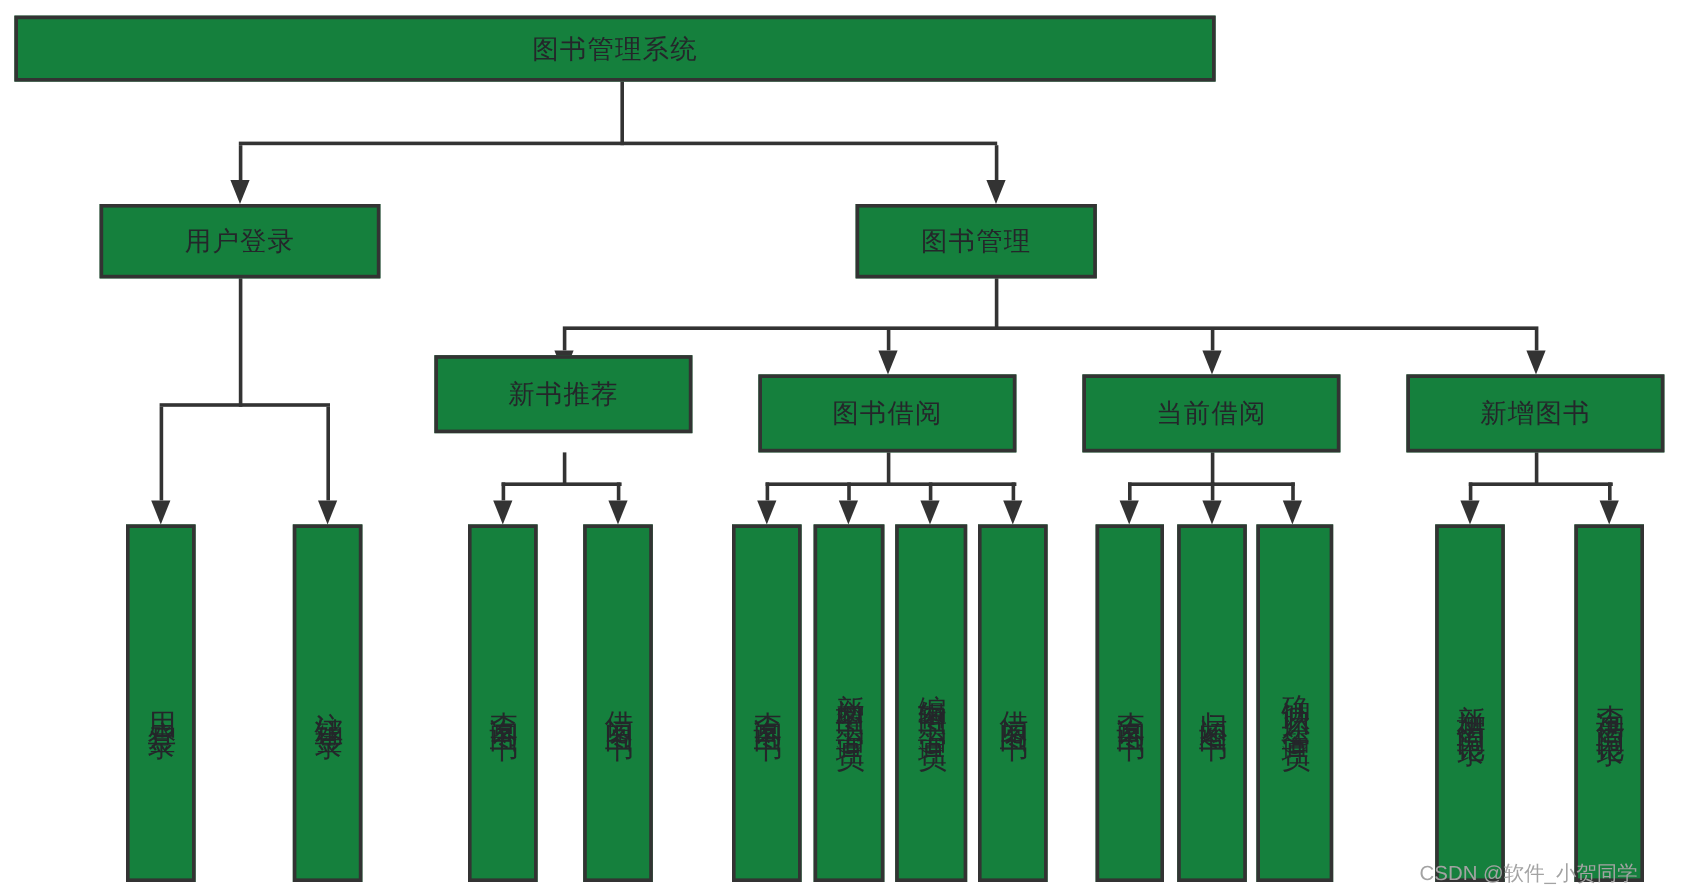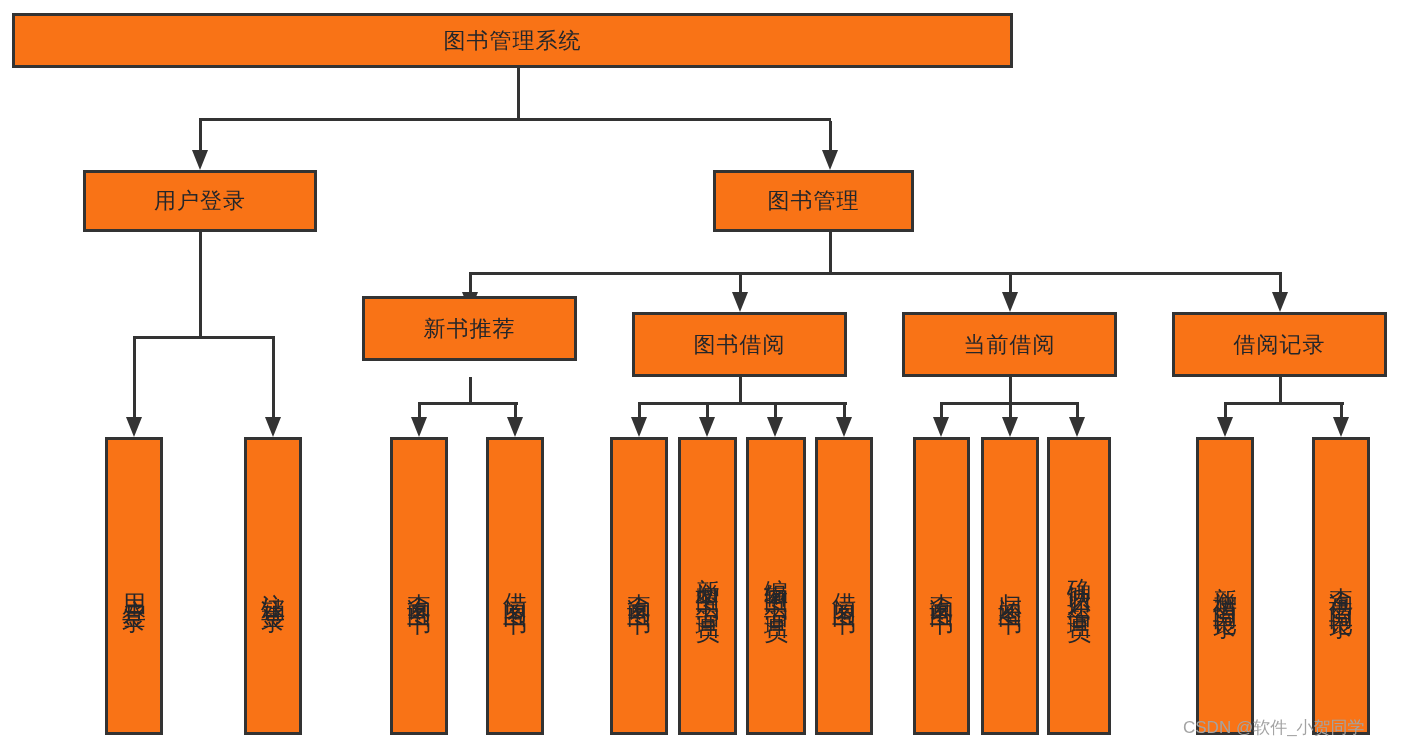--- a/index.html
+++ b/index.html
@@ -13,21 +13,21 @@
     position:relative;
     width:1405px;height:747px;
     background:var(--background);
     font-family:"Liberation Sans","DejaVu Sans",sans-serif;
     overflow:hidden;
   }
   .box{
     position:absolute;
     box-sizing:border-box;
     border:3px solid var(--line);
-    background:#f97316;
+    background:#15803d;
     display:flex;
     align-items:center;
     justify-content:center;
   }
   .lbl{
     color:var(--text);
     font-size:22px;
     white-space:nowrap;
     letter-spacing:1px;
   }
@@ -102,21 +102,21 @@
   <div class="box" style="left:362px;top:296px;width:215px;height:65px">
     <span class="lbl">新书推荐</span>
   </div>
   <div class="box" style="left:902px;top:312px;width:215px;height:65px">
     <span class="lbl">当前借阅</span>
   </div>
   <div class="box" style="left:632px;top:312px;width:215px;height:65px">
     <span class="lbl">图书借阅</span>
   </div>
   <div class="box" style="left:1172px;top:312px;width:215px;height:65px">
-    <span class="lbl">借阅记录</span>
+    <span class="lbl">新增图书</span>
   </div>
 
   <div class="vline" style="left:469px;top:377px;height:28px"></div>
   <div class="hline" style="left:418px;top:402px;width:100px"></div>
   <div class="vline" style="left:418px;top:402px;height:15px"></div>
   <div class="arrow" style="left:411px;top:417px"></div>
   <div class="vline" style="left:514px;top:402px;height:15px"></div>
   <div class="arrow" style="left:507px;top:417px"></div>
 
   <div class="vline" style="left:739px;top:377px;height:28px"></div>

